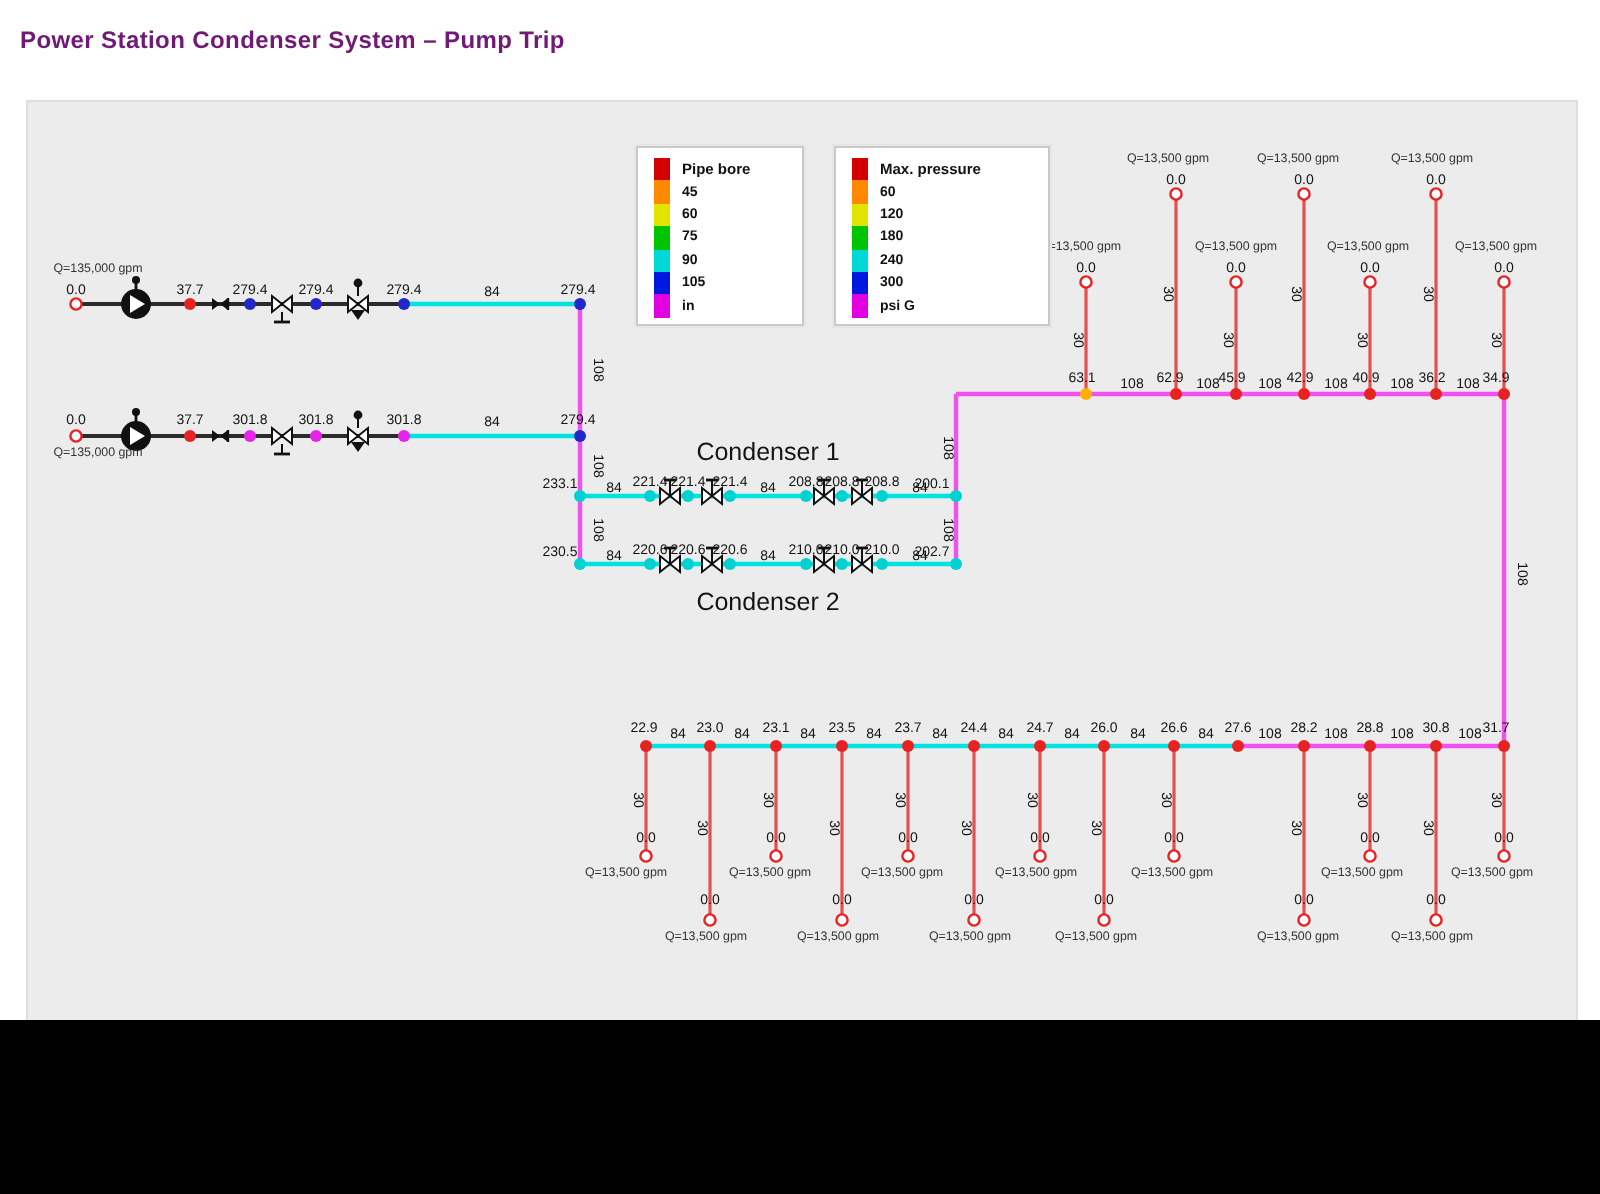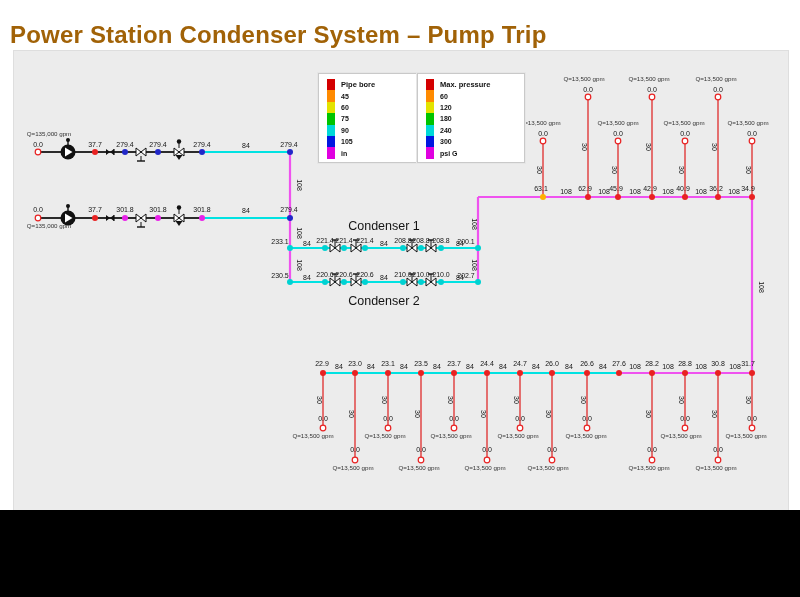--- a/index.html
+++ b/index.html
@@ -1,24 +1,24 @@
 <!DOCTYPE html>
 <html><head>
 <meta charset="utf-8">
 <style>
   html,body{margin:0;padding:0;background:#ffffff;}
   body{width:800px;height:597px;position:relative;overflow:hidden;
        font-family:"Liberation Sans","DejaVu Sans",sans-serif;}
-  .page-title{position:absolute;left:10px;top:5px;font-size:24px;font-weight:bold;
-              color:#a16207;letter-spacing:.2px;}
+  .page-title{position:absolute;left:10px;top:5px;font-size:12px;font-weight:bold;
+              color:#701a75;letter-spacing:.2px;}
   .canvas-panel{position:absolute;left:13px;top:50px;width:774px;height:459px;
                 background:#ececec;border:1px solid #dedede;}
   .bottom-bar{position:absolute;left:0;top:510px;width:800px;height:87px;background:#000;}
   svg.net{position:absolute;left:0;top:0;}
-  .legend-box{position:absolute;width:100px;height:90px;background:#fff;
+  .legend-box{position:absolute;width:84px;height:90px;background:#fff;
               border:1px solid #c9c9c9;box-shadow:0 0 0 1px #e6e6e6;
               padding:5px 0 0 8px;box-sizing:border-box;}
   #legend-0{left:318px;top:73px;}
   #legend-1{left:417px;top:73px;width:108px;}
   .lg-row{display:flex;align-items:center;height:11.4px;}
   .lg-row .sw{width:8px;height:11.4px;flex:0 0 8px;}
   .lg-row .lb{margin-left:6px;font-size:7px;font-weight:bold;color:#111;white-space:nowrap;}
   .lg-row .ttl{font-size:7.5px;}
   text.lbl{font-family:"Liberation Sans","DejaVu Sans",sans-serif;fill:#141414;}
   text.flow{fill:#333;}

